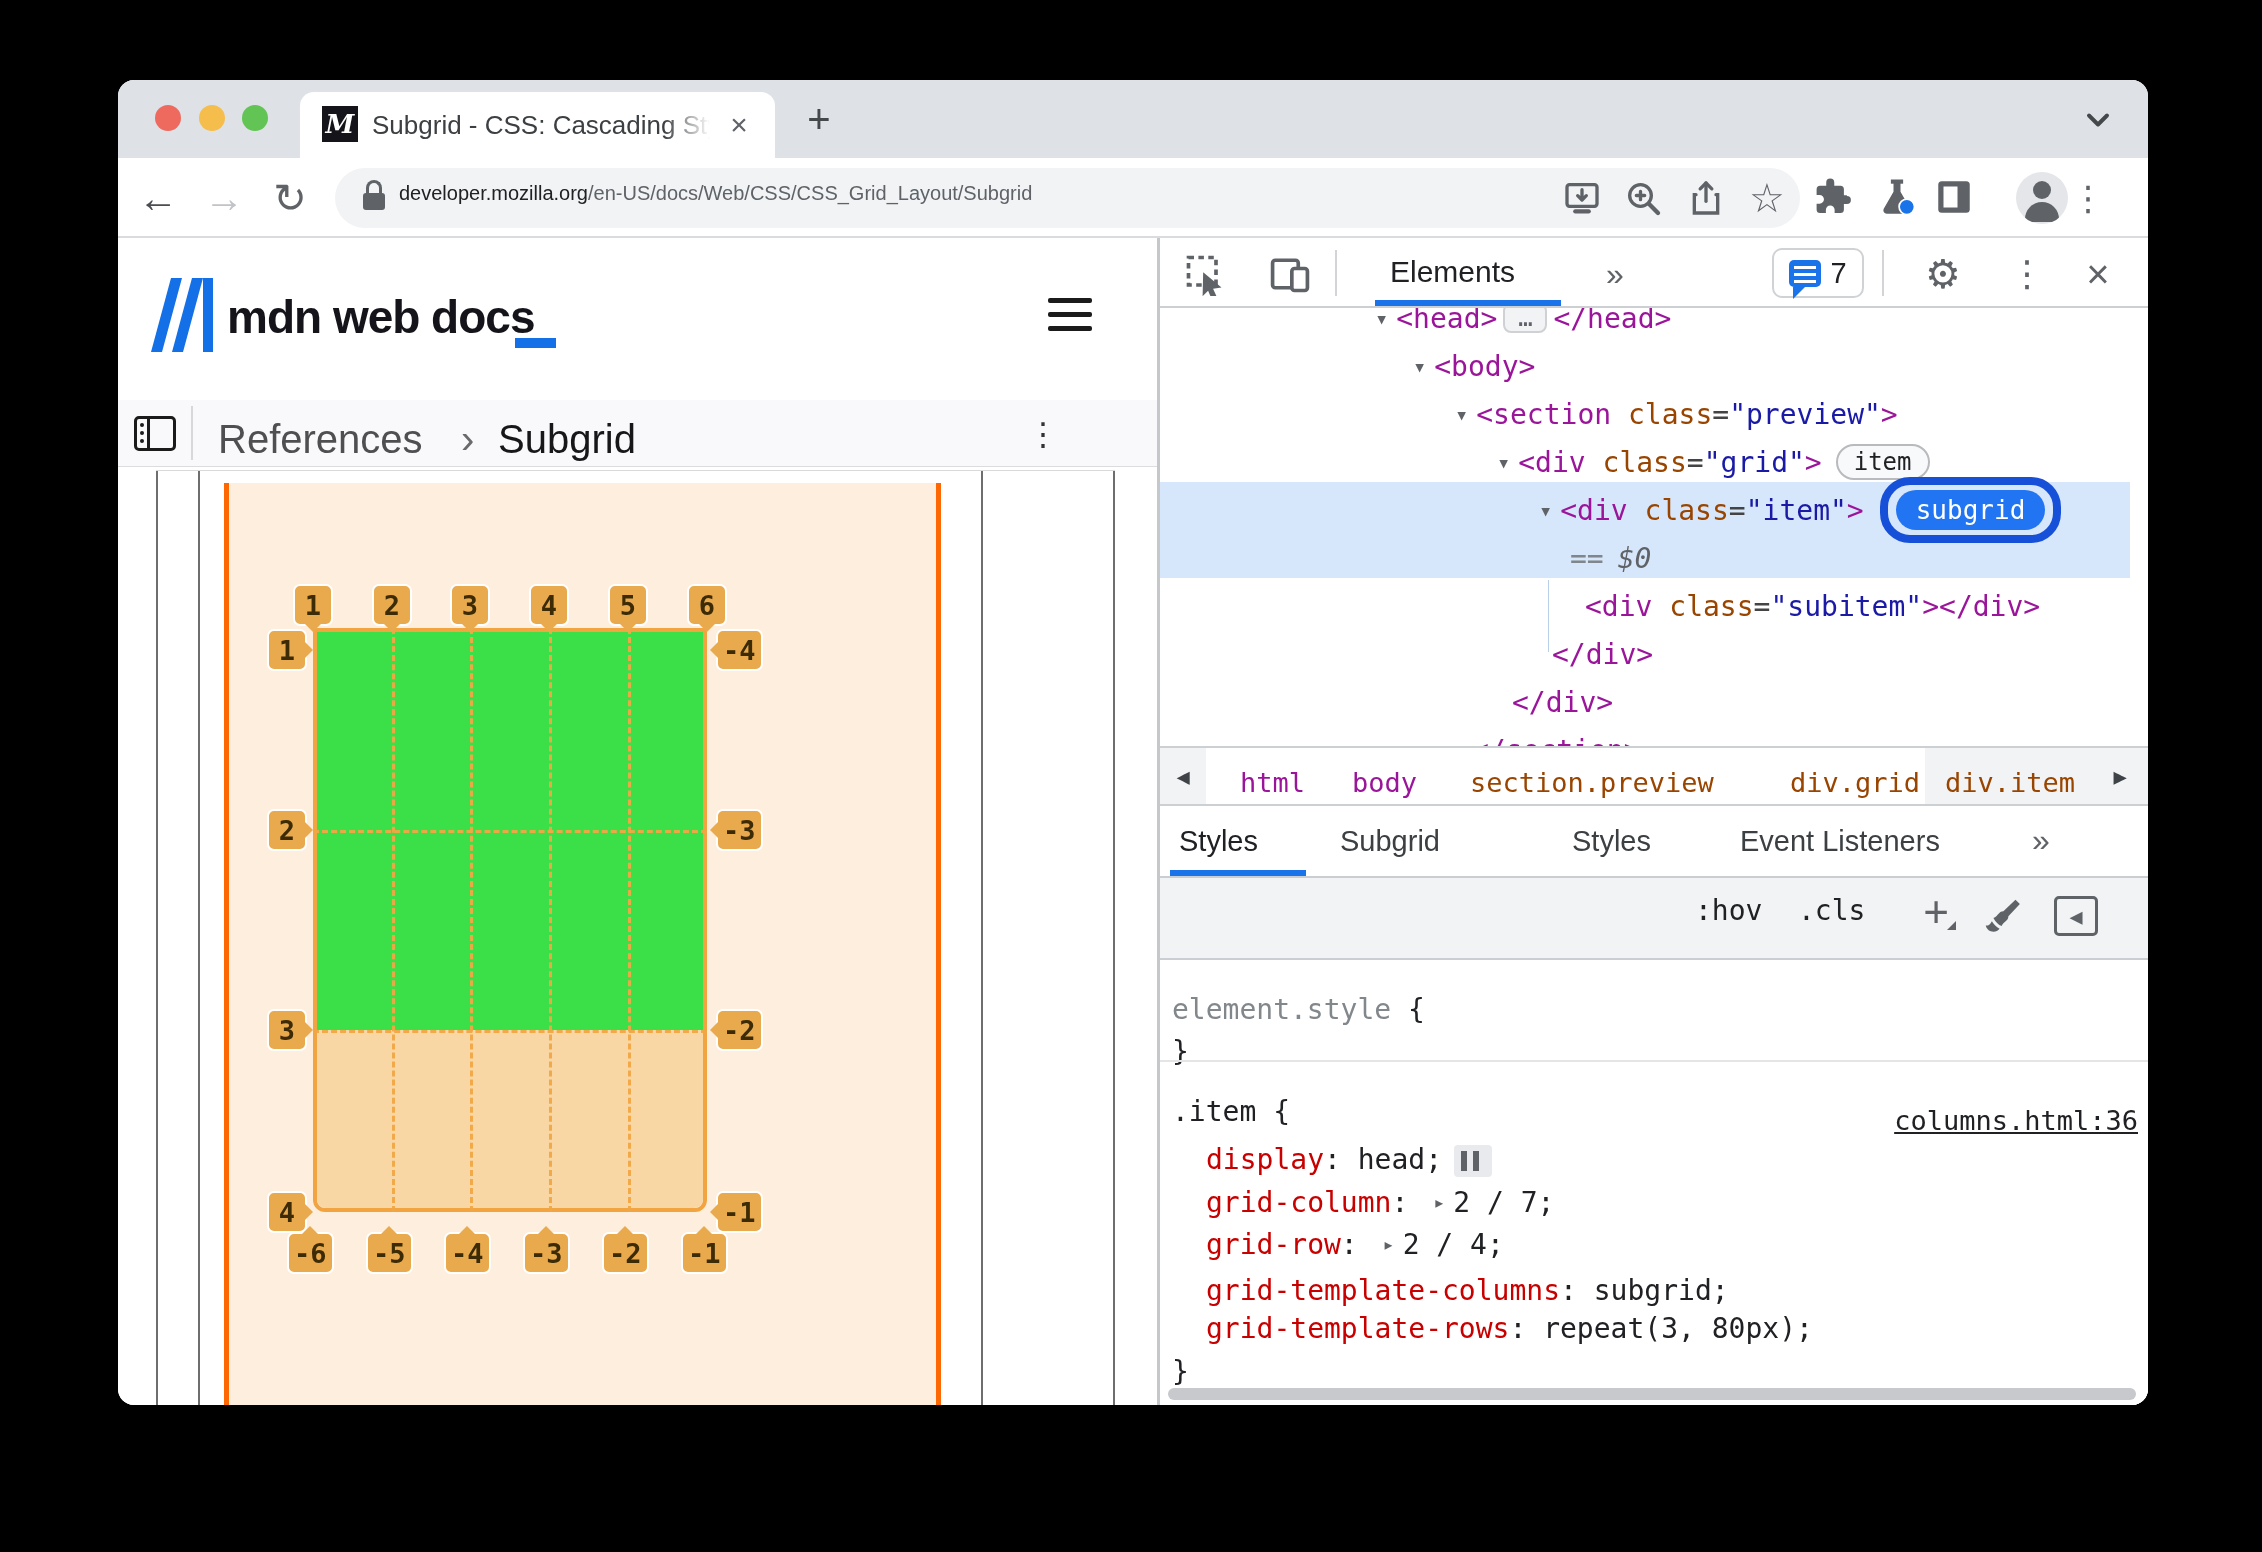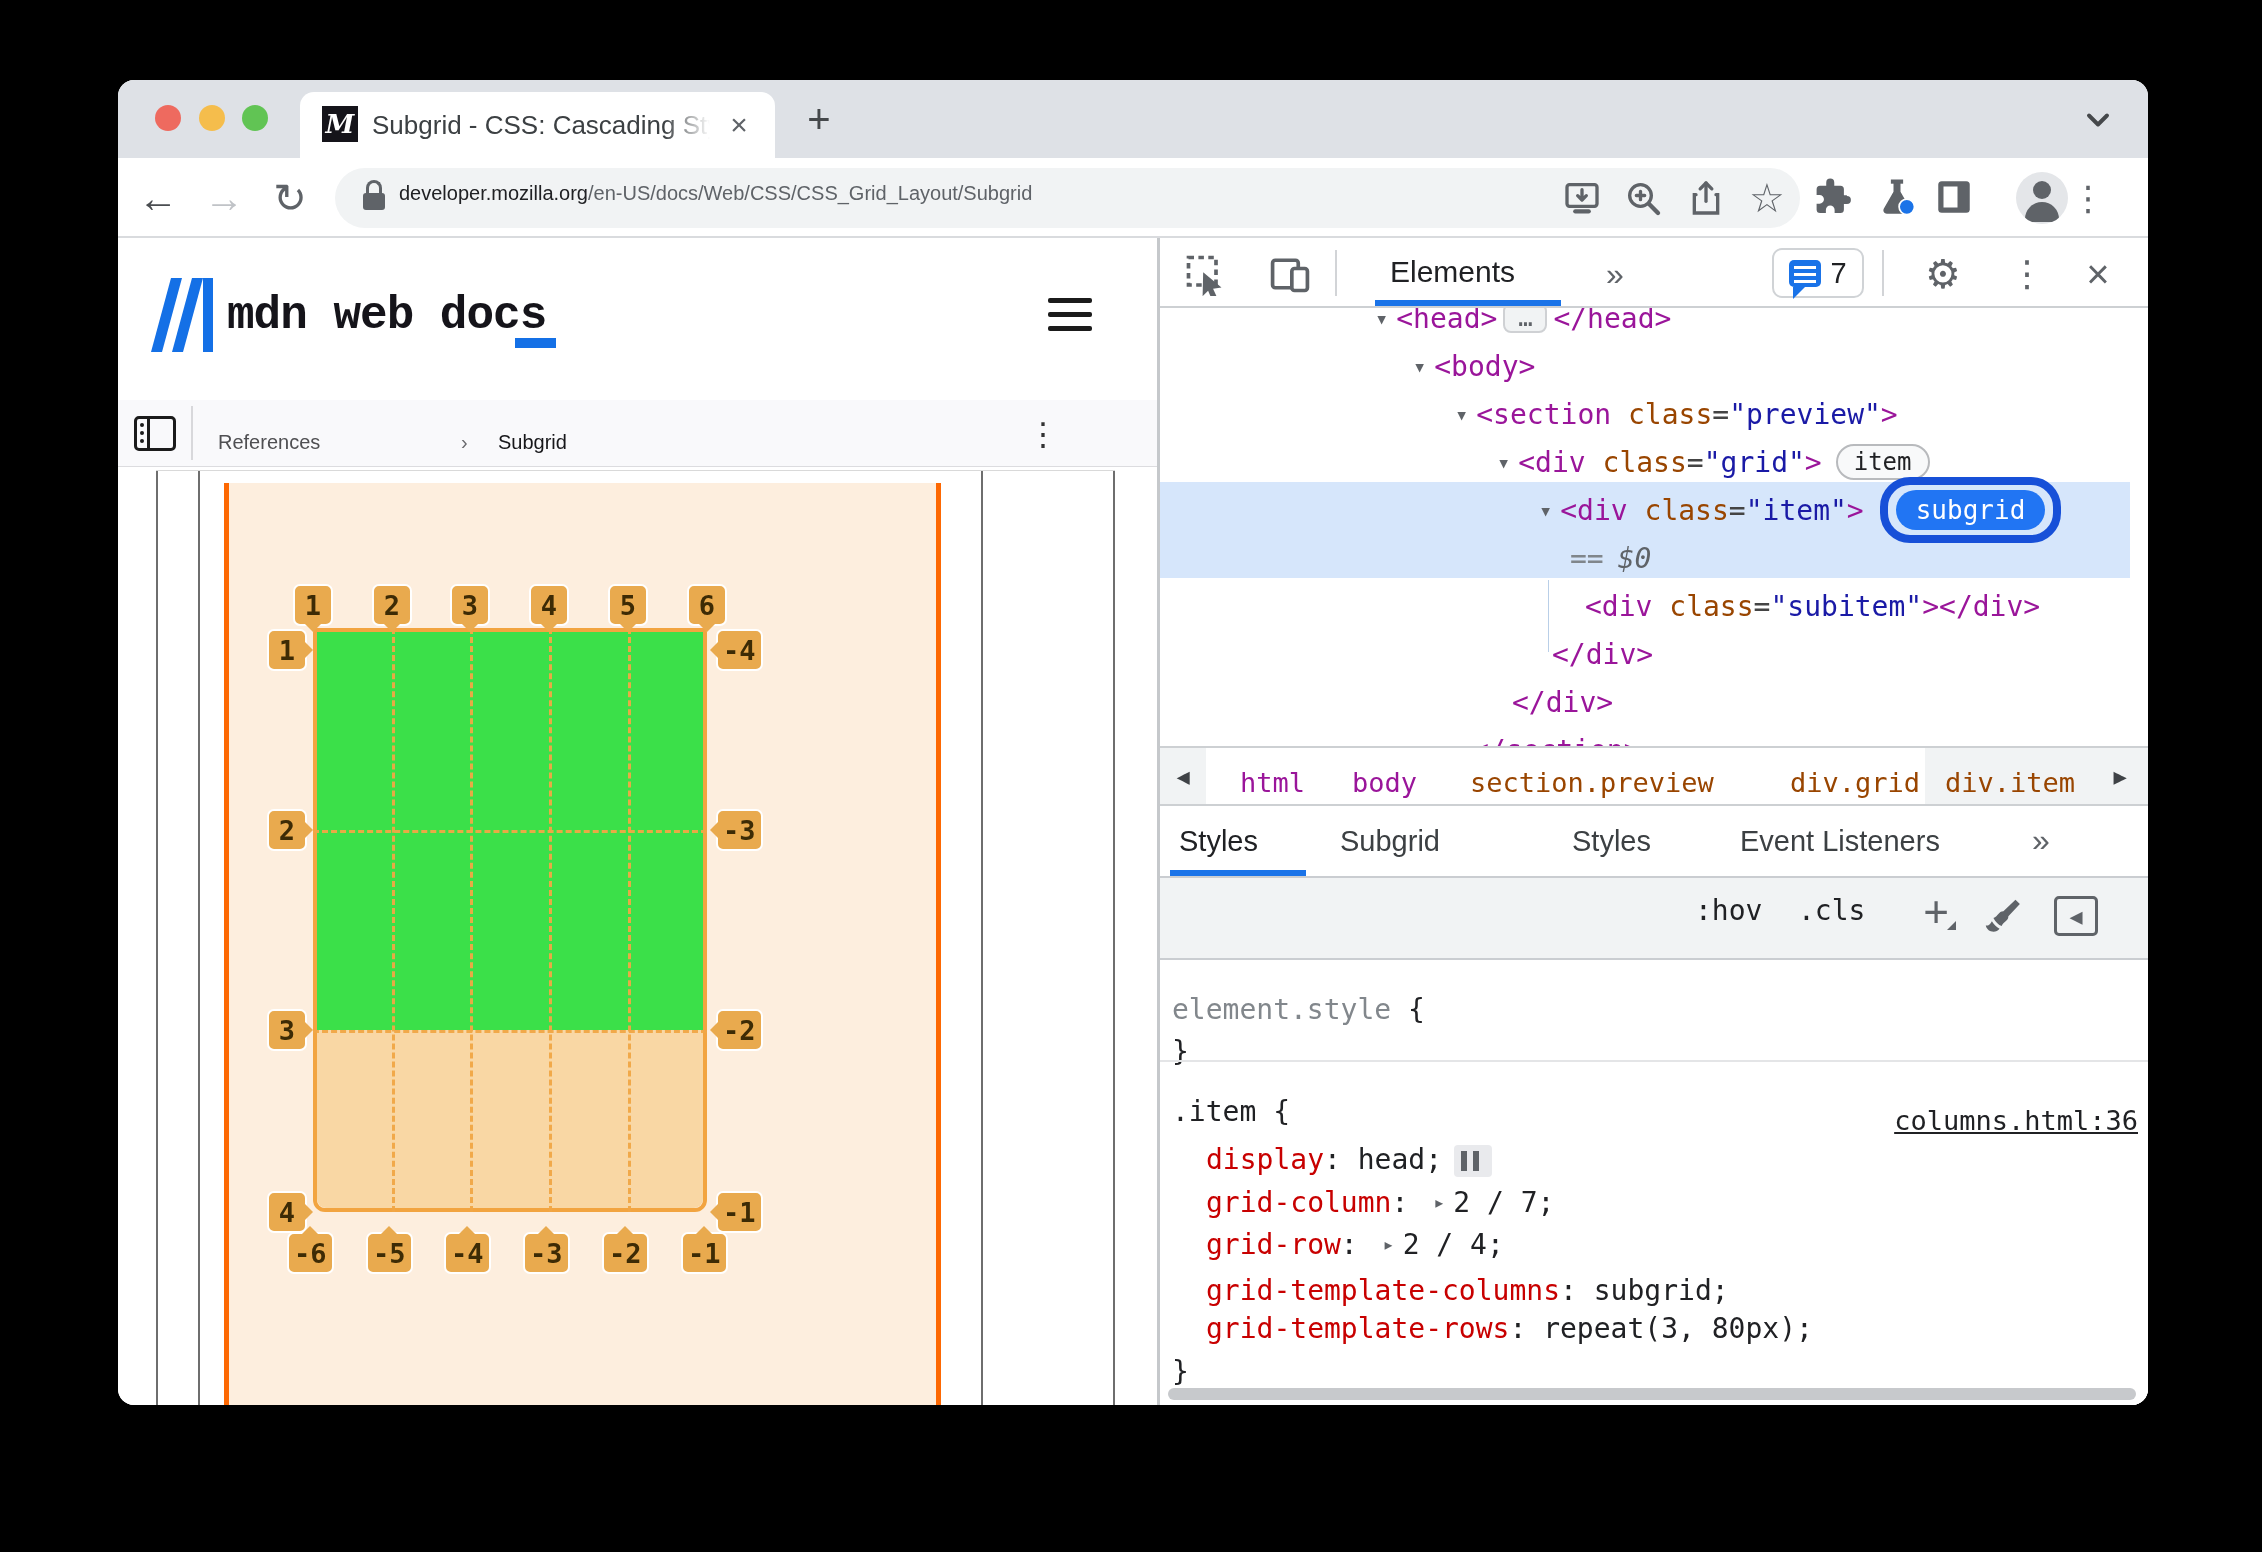--- a/index.html
+++ b/index.html
@@ -5,21 +5,21 @@
   :root{
     --c-mdn-blue:#1470e6; --c-devtools-accent:#1a73e8; --c-highlight-row:#d6e6fb;
     --c-subgrid-badge:#2175f3; --c-annotation-ring:#1750d8; --c-overlay-green:#3be049;
     --c-overlay-tan:#f9d7a4; --c-overlay-peach:#fdeede; --c-overlay-orange:#fd6802;
     --c-overlay-badge:#e9aa4e; --c-css-property-red:#c80000;
   }
   *{margin:0;padding:0;box-sizing:border-box}
   html,body{background:#000}
   .sans{font-family:"Liberation Sans",sans-serif}
   .mono{font-family:"DejaVu Sans Mono",monospace}
-  .serif{font-family:Liberation Mono, monospace}
+  .serif{font-family:Liberation Sans, sans-serif}
   .abs{position:absolute}
   .pre{white-space:pre}
   .stage{position:relative;width:2262px;height:1552px;background:#000;overflow:hidden;font-family:"Liberation Sans",sans-serif}
   .window{position:absolute;left:118px;top:80px;width:2030px;height:1325px;background:#fff;border-radius:16px;overflow:hidden;box-shadow:0 40px 100px rgba(0,0,0,.65)}
   
   .tabstrip{position:absolute;left:0;top:0;width:100%;height:78px;background:#dee1e6}
   .light{position:absolute;top:25px;width:26px;height:26px;border-radius:50%}
   .tab{position:absolute;left:182px;top:12px;width:475px;height:66px;background:#fff;border-radius:14px 14px 0 0}
   .favicon{position:absolute;left:22px;top:14px;width:36px;height:36px;background:#15141a;color:#fff;display:flex;align-items:center;justify-content:center;font-family:"DejaVu Serif",serif;font-weight:bold;font-size:26px;font-style:italic}
   .tab-title-wrap{position:absolute;left:72px;top:18px;width:338px;height:32px;overflow:hidden}
@@ -46,21 +46,21 @@
   .page{position:absolute;left:0;top:158px;width:1039px;height:1167px;background:#fff;overflow:hidden}
   .logo-text{position:absolute;left:109px;top:52px;font-size:46px;font-weight:bold;color:#15141a;letter-spacing:-1px}
   .logo-underscore{position:absolute;left:397px;top:100px;width:41px;height:10px;background:var(--c-mdn-blue)}
   .hamburger{position:absolute;left:930px;top:60px;width:44px;height:36px}
   .hamburger i{position:absolute;left:0;width:44px;height:5px;background:#1b1b1b;border-radius:2px}
   .crumbbar{position:absolute;left:0;top:162px;width:1039px;height:67px;background:#f9f9fb;border-bottom:1px solid #dcdcdf}
   .side-toggle{position:absolute;left:16px;top:16px;width:42px;height:35px;border:3px solid #1b1b1b;border-radius:5px}
   .side-toggle::before{content:"";position:absolute;left:10px;top:-1px;width:3px;height:31px;background:#1b1b1b}
   .side-toggle::after{content:"";position:absolute;left:3px;top:4px;width:4px;height:4px;border-radius:50%;background:#1b1b1b;box-shadow:0 8px 0 #1b1b1b,0 16px 0 #1b1b1b}
   .crumb-div{position:absolute;left:73px;top:6px;width:2px;height:54px;background:#d8d8db}
-  .bc-txt{position:absolute;top:31px;font-size:20px}
+  .bc-txt{position:absolute;top:17px;font-size:40px}
   .page-kebab{position:absolute;left:905px;top:14px;width:40px;height:40px;display:flex;align-items:center;justify-content:center;font-size:32px;color:#333}
   .vline{position:absolute;top:232px;width:2px;height:935px;background:#6e6e6e}
   .hline{position:absolute;left:38px;top:232px;width:959px;height:1px;background:#d9d9d9}
   .peach{position:absolute;left:106px;top:245px;width:717px;height:922px;background:var(--c-overlay-peach);border-left:5px solid var(--c-overlay-orange);border-right:5px solid var(--c-overlay-orange)}
   .gridbox{position:absolute;left:195px;top:390px;width:394px;height:584px;border:4px solid #f2a440;border-radius:4px 4px 12px 12px}
   .gb-green{position:absolute;left:0;top:0;width:386px;height:398px;background:var(--c-overlay-green)}
   .gb-tan{position:absolute;left:0;top:398px;width:386px;height:178px;background:var(--c-overlay-tan);border-radius:0 0 9px 9px}
   .dashv{position:absolute;top:390px;width:0;height:584px;border-left:3px dashed rgba(240,166,70,.95)}
   .dashh{position:absolute;left:195px;width:394px;height:0;border-top:3px dashed rgba(240,166,70,.95)}
   .gbadge{position:absolute;min-width:40px;height:42px;padding:0 5px;background:var(--c-overlay-badge);border:2px solid #fff;border-radius:7px;display:flex;align-items:center;justify-content:center;font-family:"DejaVu Sans Mono",monospace;font-weight:bold;font-size:27px;color:#3d2b05;z-index:3}

